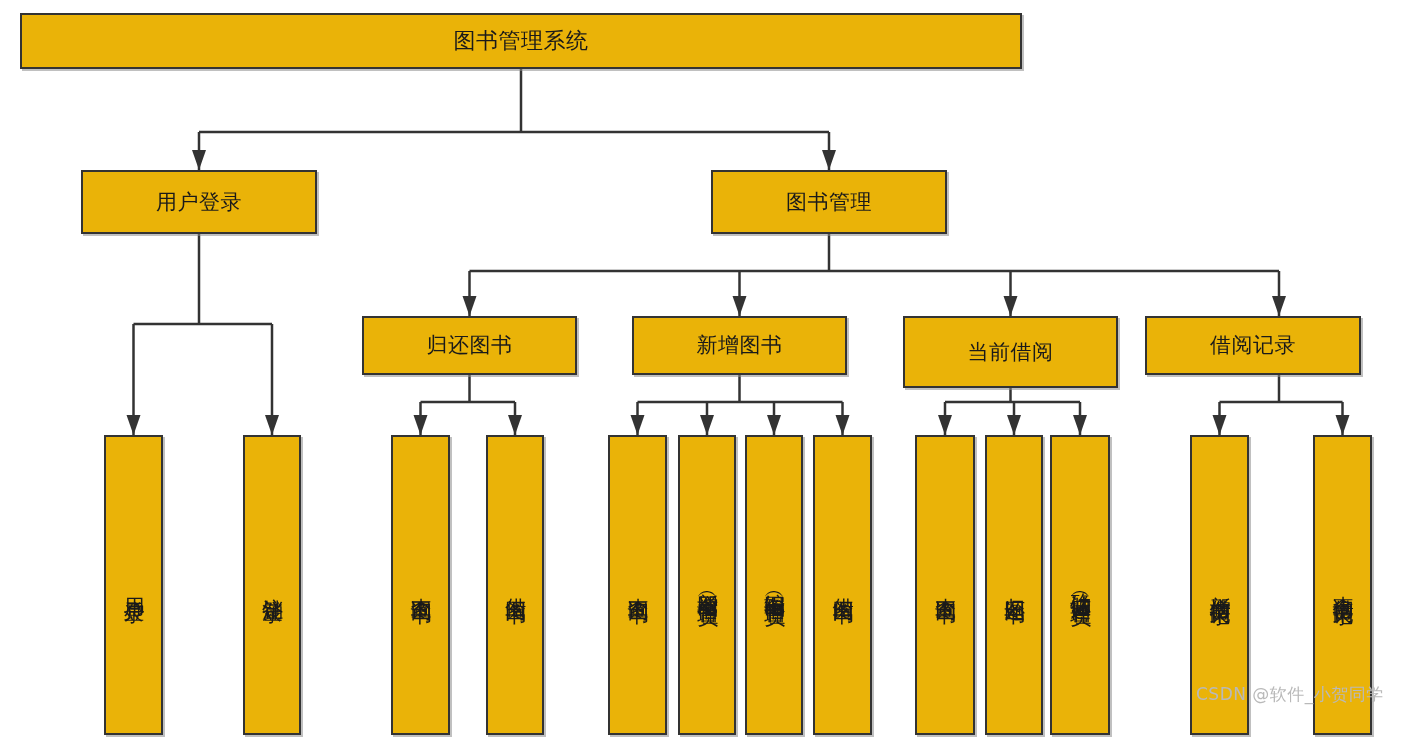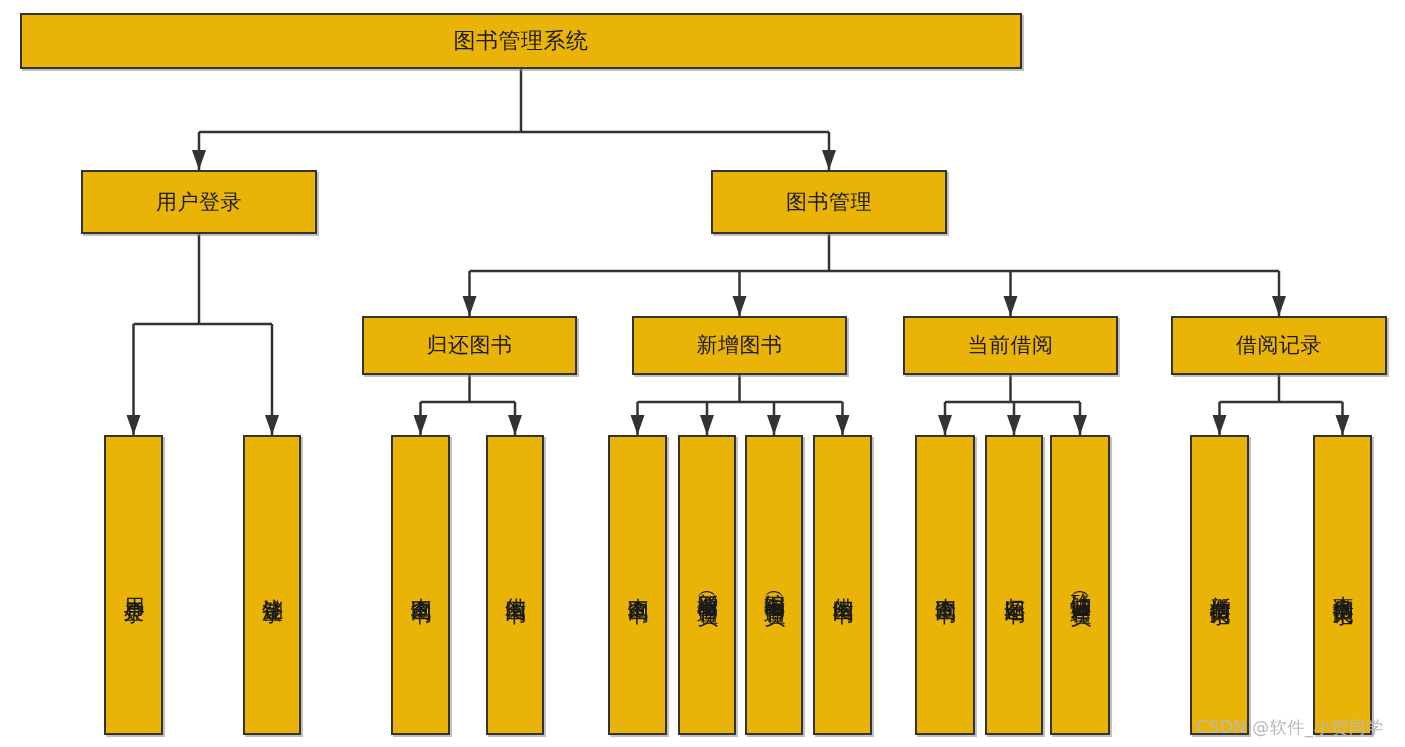--- a/index.html
+++ b/index.html
@@ -127,24 +127,24 @@
       </div>
       <div class="node level-2" style="left: 711px; top: 170px; width: 236px; height: 64px; border-color: rgb(51, 51, 51);">
         <span class="node-label" style="color: rgb(26, 26, 26);">图书管理</span>
       </div>
       <div class="node level-3" style="left: 362px; top: 316px; width: 215px; height: 59px; border-color: rgb(51, 51, 51);">
         <span class="node-label" style="color: rgb(26, 26, 26);">归还图书</span>
       </div>
       <div class="node level-3" style="left: 632px; top: 316px; width: 215px; height: 59px; border-color: rgb(51, 51, 51);">
         <span class="node-label" style="color: rgb(26, 26, 26);">新增图书</span>
       </div>
-      <div class="node level-3" style="left: 903px; top: 316px; width: 215px; height: 59px; border-color: rgb(51, 51, 51);">
+      <div class="node level-3" style="left: 903px; top: 316px; width: 215px; height: 72px; border-color: rgb(51, 51, 51);">
         <span class="node-label" style="color: rgb(26, 26, 26);">当前借阅</span>
       </div>
-      <div class="node level-3" style="left: 1171px; top: 316px; width: 216px; height: 59px; border-color: rgb(51, 51, 51);">
+      <div class="node level-3" style="left: 1145px; top: 316px; width: 216px; height: 59px; border-color: rgb(51, 51, 51);">
         <span class="node-label" style="color: rgb(26, 26, 26);">借阅记录</span>
       </div>
       <div class="node level-4 vertical" style="left: 104px; top: 435px; width: 59px; height: 300px; border-color: rgb(51, 51, 51);">
         <span class="node-label" style="color: rgb(26, 26, 26);">用户登录</span>
       </div>
       <div class="node level-4 vertical" style="left: 243px; top: 435px; width: 58px; height: 300px; border-color: rgb(51, 51, 51);">
         <span class="node-label" style="color: rgb(26, 26, 26);">注销登录</span>
       </div>
       <div class="node level-4 vertical" style="left: 391px; top: 435px; width: 59px; height: 300px; border-color: rgb(51, 51, 51);">
         <span class="node-label" style="color: rgb(26, 26, 26);">查询图书</span>
@@ -173,14 +173,14 @@
       <div class="node level-4 vertical" style="left: 1050px; top: 435px; width: 60px; height: 300px; border-color: rgb(51, 51, 51);">
         <span class="node-label" style="color: rgb(26, 26, 26);">确认归还（管理员）</span>
       </div>
       <div class="node level-4 vertical" style="left: 1190px; top: 435px; width: 59px; height: 300px; border-color: rgb(51, 51, 51);">
         <span class="node-label" style="color: rgb(26, 26, 26);">新增借阅记录</span>
       </div>
       <div class="node level-4 vertical" style="left: 1313px; top: 435px; width: 59px; height: 300px; border-color: rgb(51, 51, 51);">
         <span class="node-label" style="color: rgb(26, 26, 26);">查询借阅记录</span>
       </div>
     </div>
-  <div class="watermark" style="left: 1196px; top: 716px; color: rgb(185, 185, 185);">CSDN @软件_小贺同学</div>
+  <div class="watermark" style="left: 1196px; top: 683px; color: rgb(185, 185, 185);">CSDN @软件_小贺同学</div>
 </div>
 
 </body></html>

